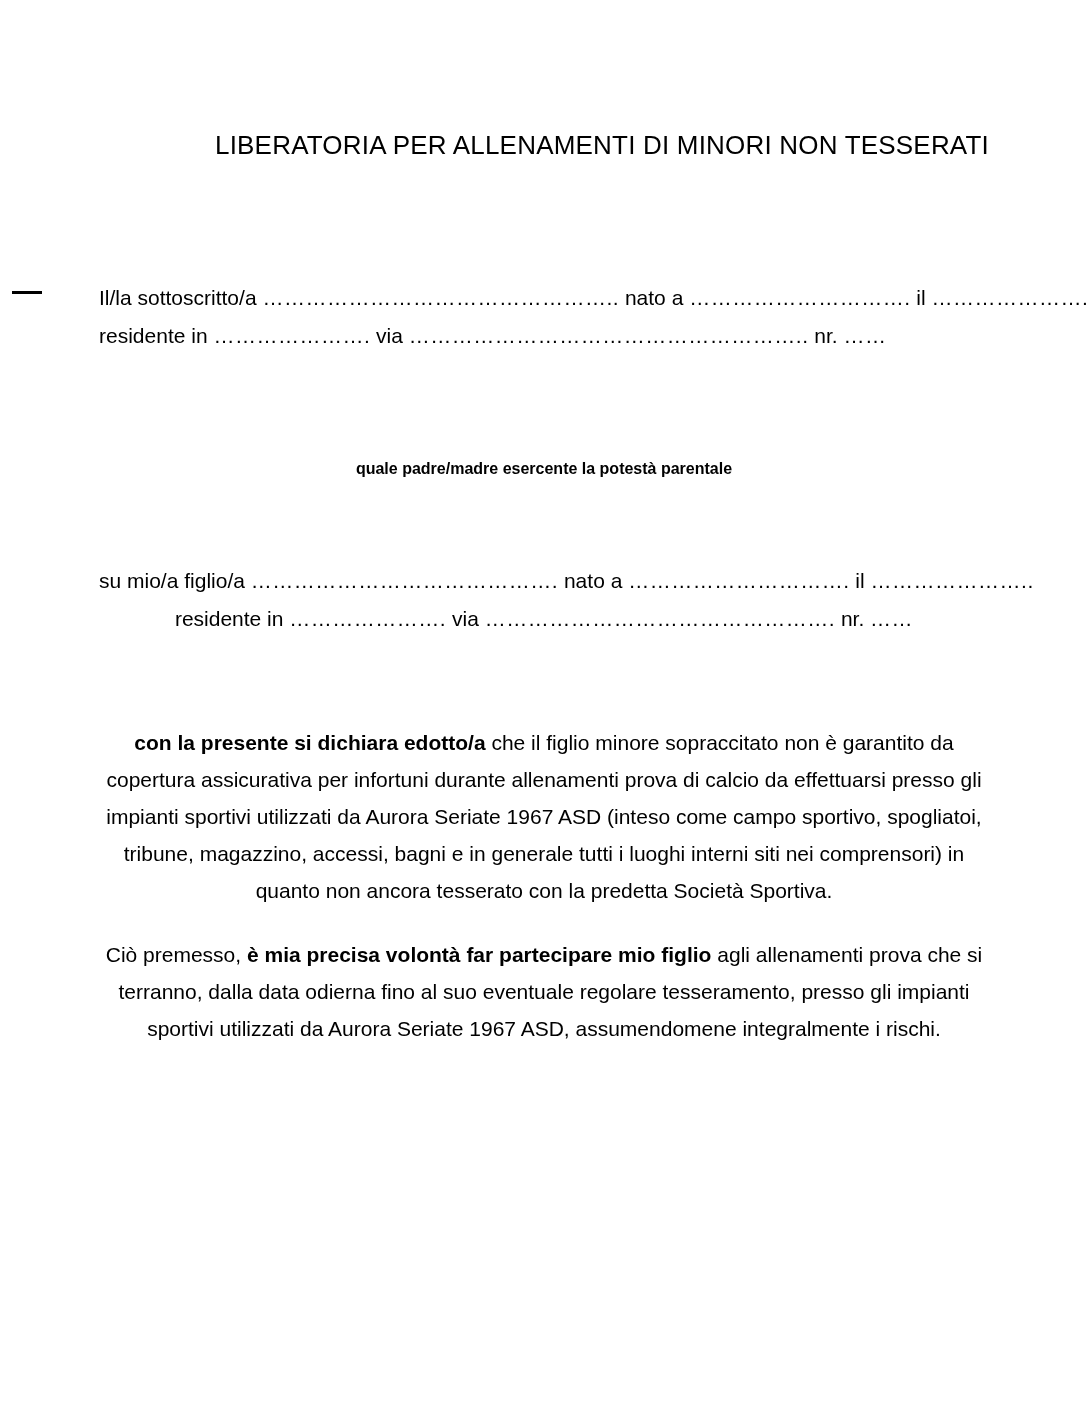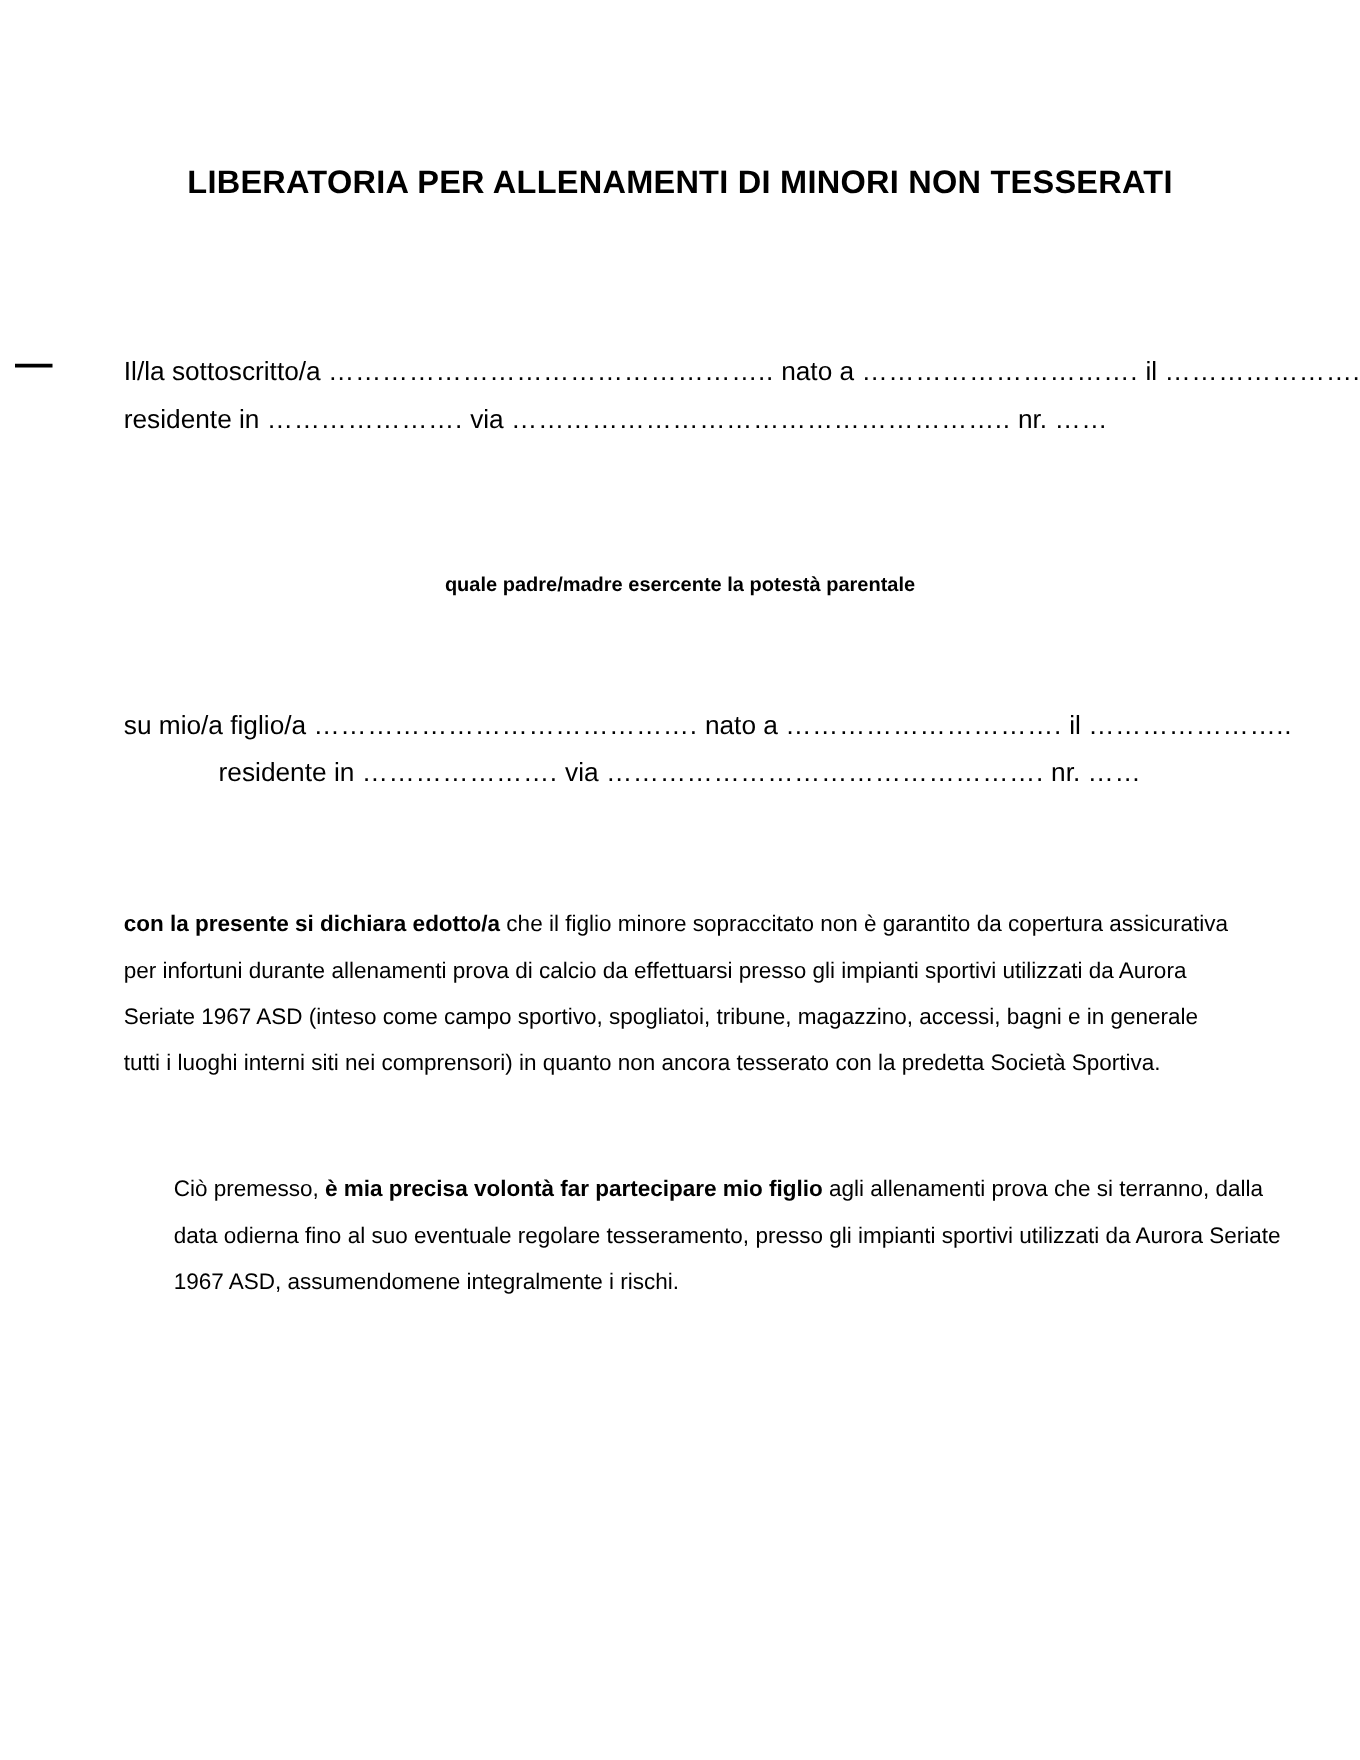--- a/index.html
+++ b/index.html
@@ -42,23 +42,23 @@
     width: 890px;
   }
 
   .doc-title {
     margin: 0;
     padding: 0;
     position: absolute;
     left: 0;
     top: 131px;
     width: 890px;
-    text-align: center;
+    text-align: right;
     font-size: 26px;
-    font-weight: bold;
+    font-weight: normal;
     letter-spacing: 0.2px;
     font-stretch: condensed;
     line-height: 1.15;
     white-space: nowrap;
   }
 
   .field-block {
     position: absolute;
     left: 0;
     width: 890px;
@@ -89,27 +89,27 @@
     font-weight: bold;
     font-stretch: condensed;
     line-height: 1.2;
     white-space: nowrap;
   }
 
   .body-para {
     position: absolute;
     left: 0;
     width: 890px;
-    font-size: 18px;
+    font-size: 21px;
     line-height: 37px;
     font-stretch: condensed;
-    text-align: left;
+    text-align: center;
   }
   .body-para.para-one { top: 703px; }
-  .body-para.para-two { top: 915px; margin-left: 40px; }
+  .body-para.para-two { top: 915px; }
 
   .body-para b { font-weight: bold; }
 </style>
 </head>
 <body>
 
 <div class="page">
 
   <div class="margin-dash"></div>
 

